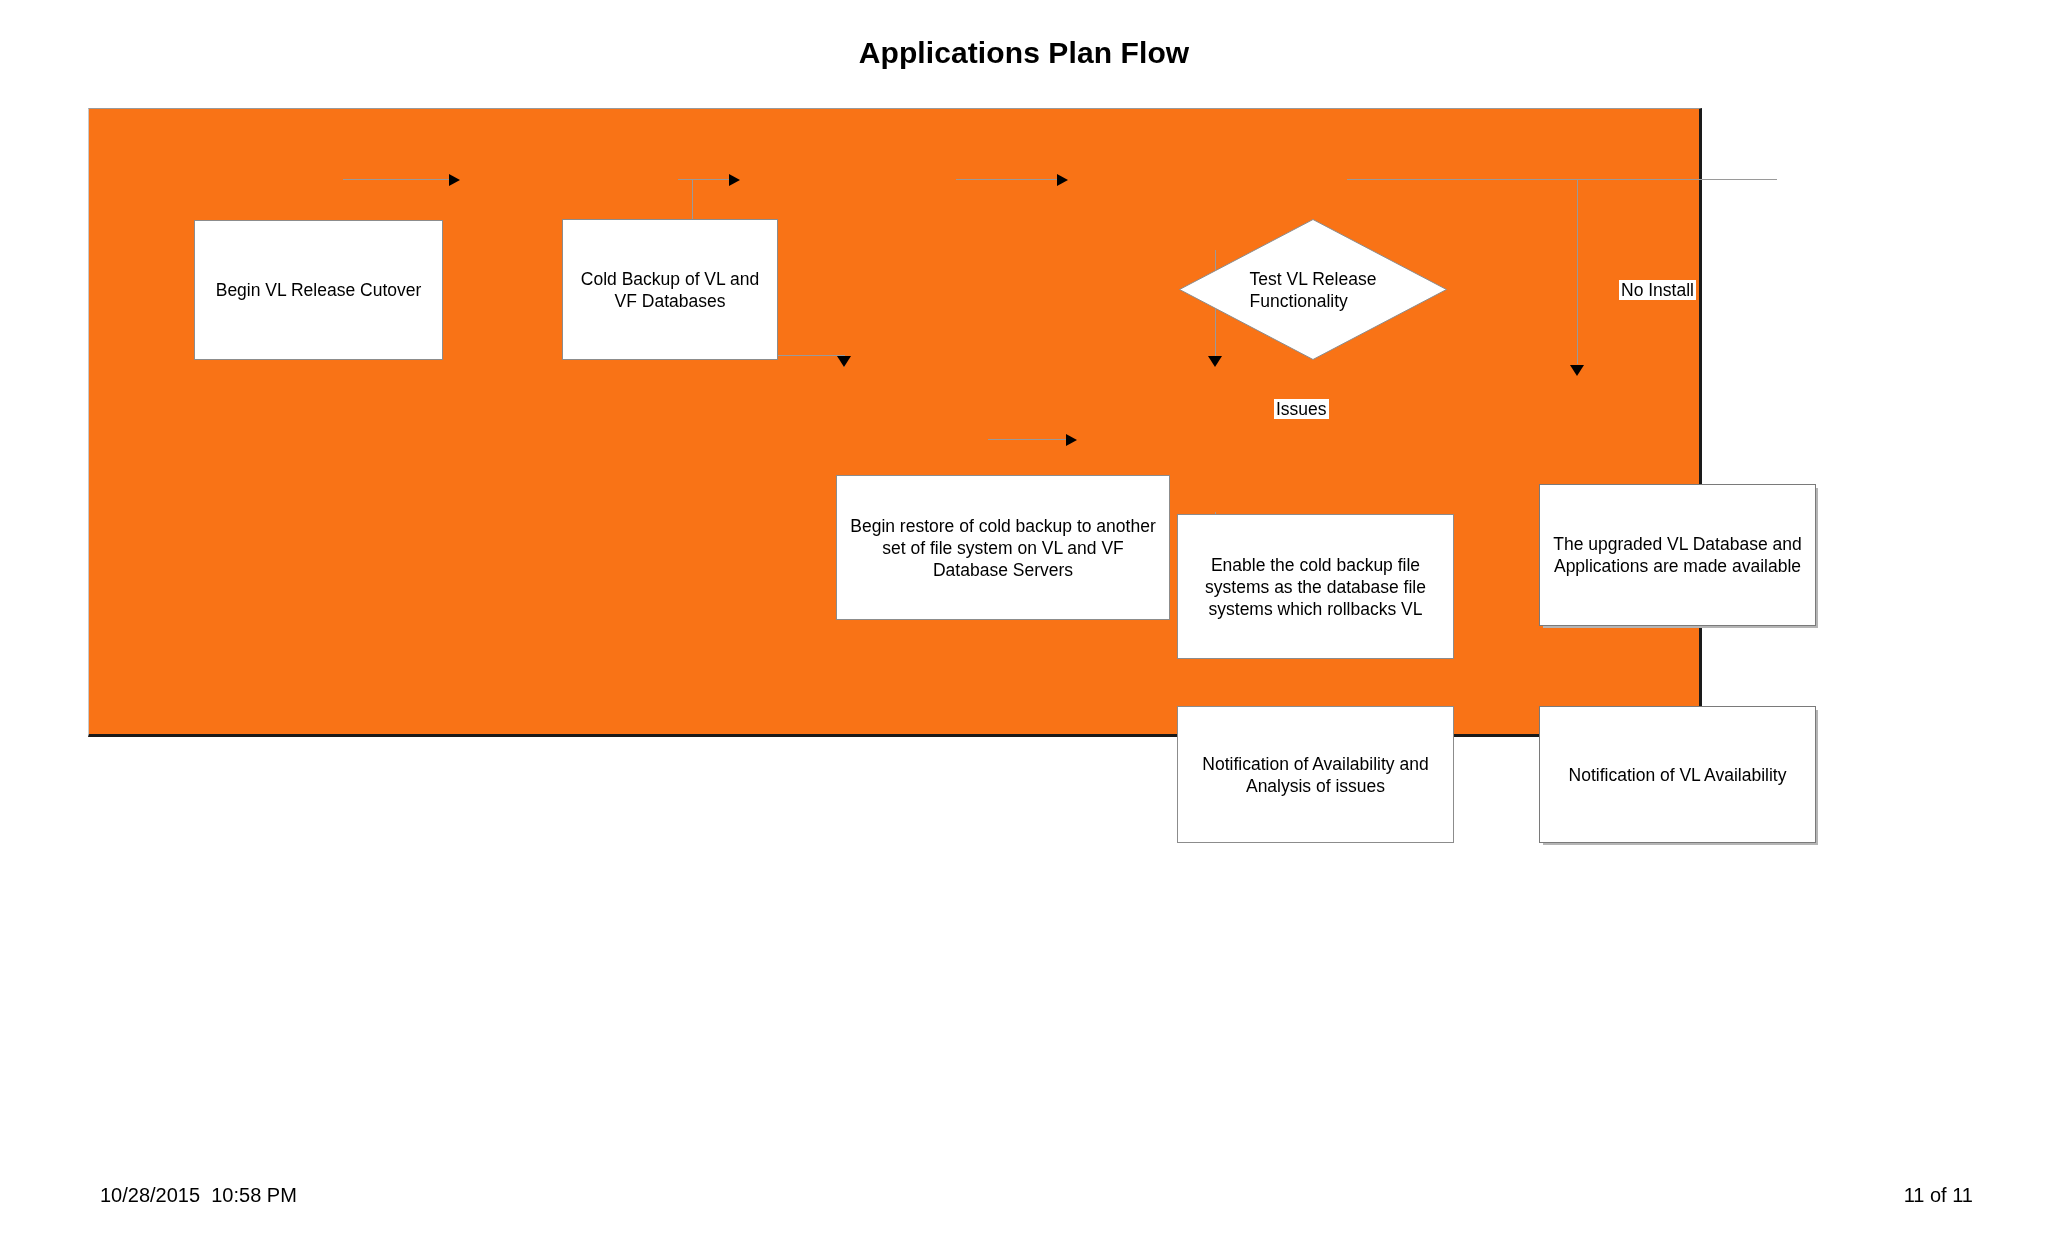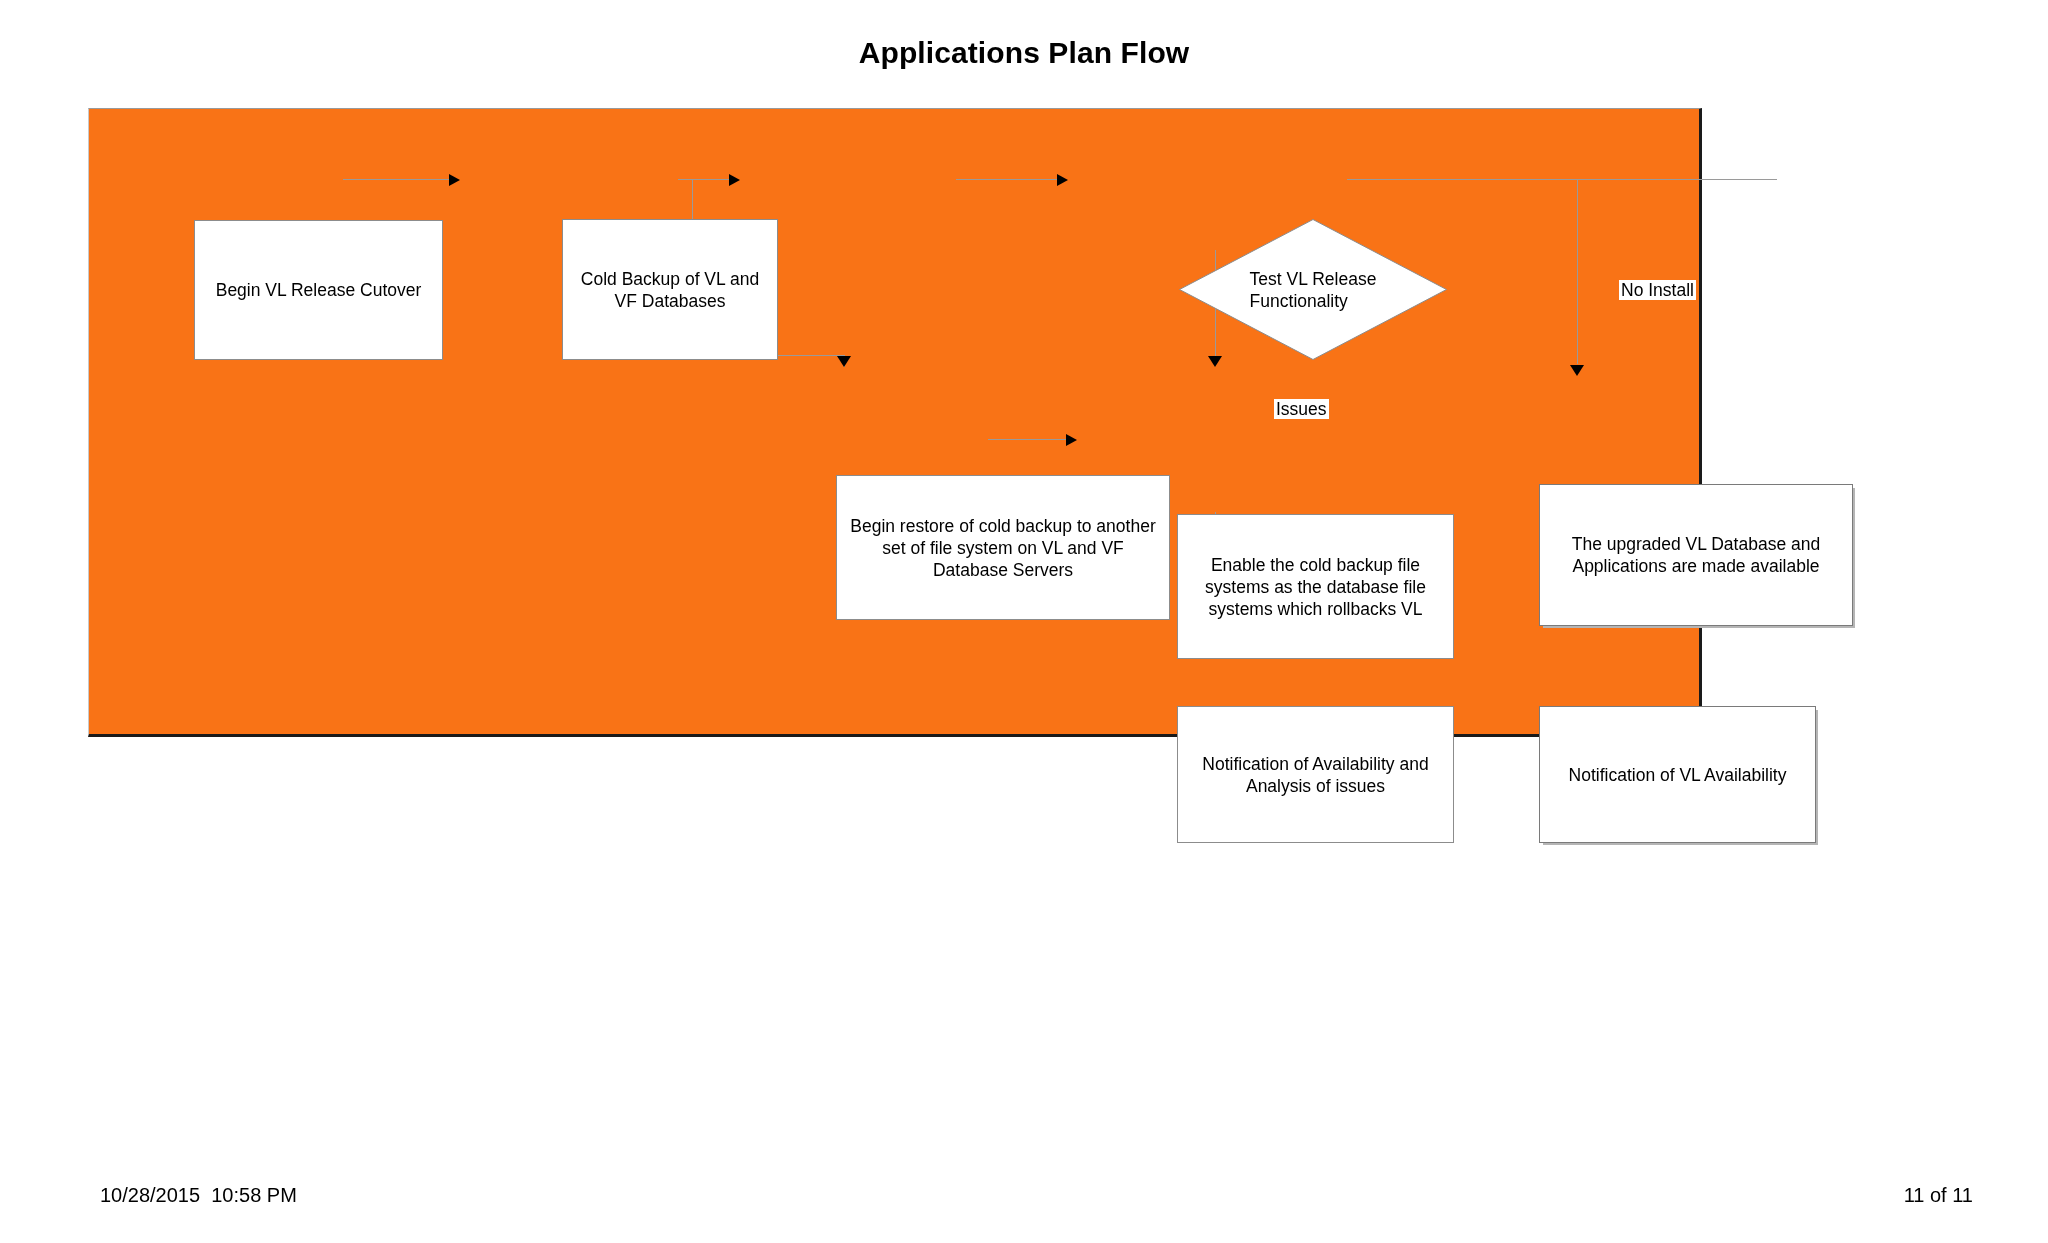--- a/index.html
+++ b/index.html
@@ -64,21 +64,21 @@
   .node-box.shadowed {
     box-shadow: 3px 3px 0 -1px #b5b5b5;
   }
 
   
   #box-begin-cutover      { left: 105px;  top: 111px; width: 249px; height: 140px; }
   #box-cold-backup        { left: 473px;  top: 110px; width: 216px; height: 141px; }
   #box-install-release    { left: 751px;  top: 110px; width: 216px; height: 144px; }
   #box-begin-restore      { left: 721px;  top: 366px; width: 334px; height: 145px; margin-left: 26px; }
   #box-enable-cold-backup { left: 1088px; top: 366px; width: 277px; height: 145px; margin-top: 39px; }
-  #box-upgraded-available { left: 1450px; top: 375px; width: 314px; height: 142px;
+  #box-upgraded-available { left: 1450px; top: 375px; width: 277px; height: 142px;
                             border-color: #7a7a7a; }
   #box-notif-analysis     { left: 1088px; top: 597px; width: 277px; height: 137px; padding-left: 8px; }
   #box-notif-vl           { left: 1450px; top: 597px; width: 277px; height: 137px;
                             border-color: #7a7a7a; }
 
   
   #diamond-test-release {
     position: absolute;
     left: 1090px;
     top: 110px;

